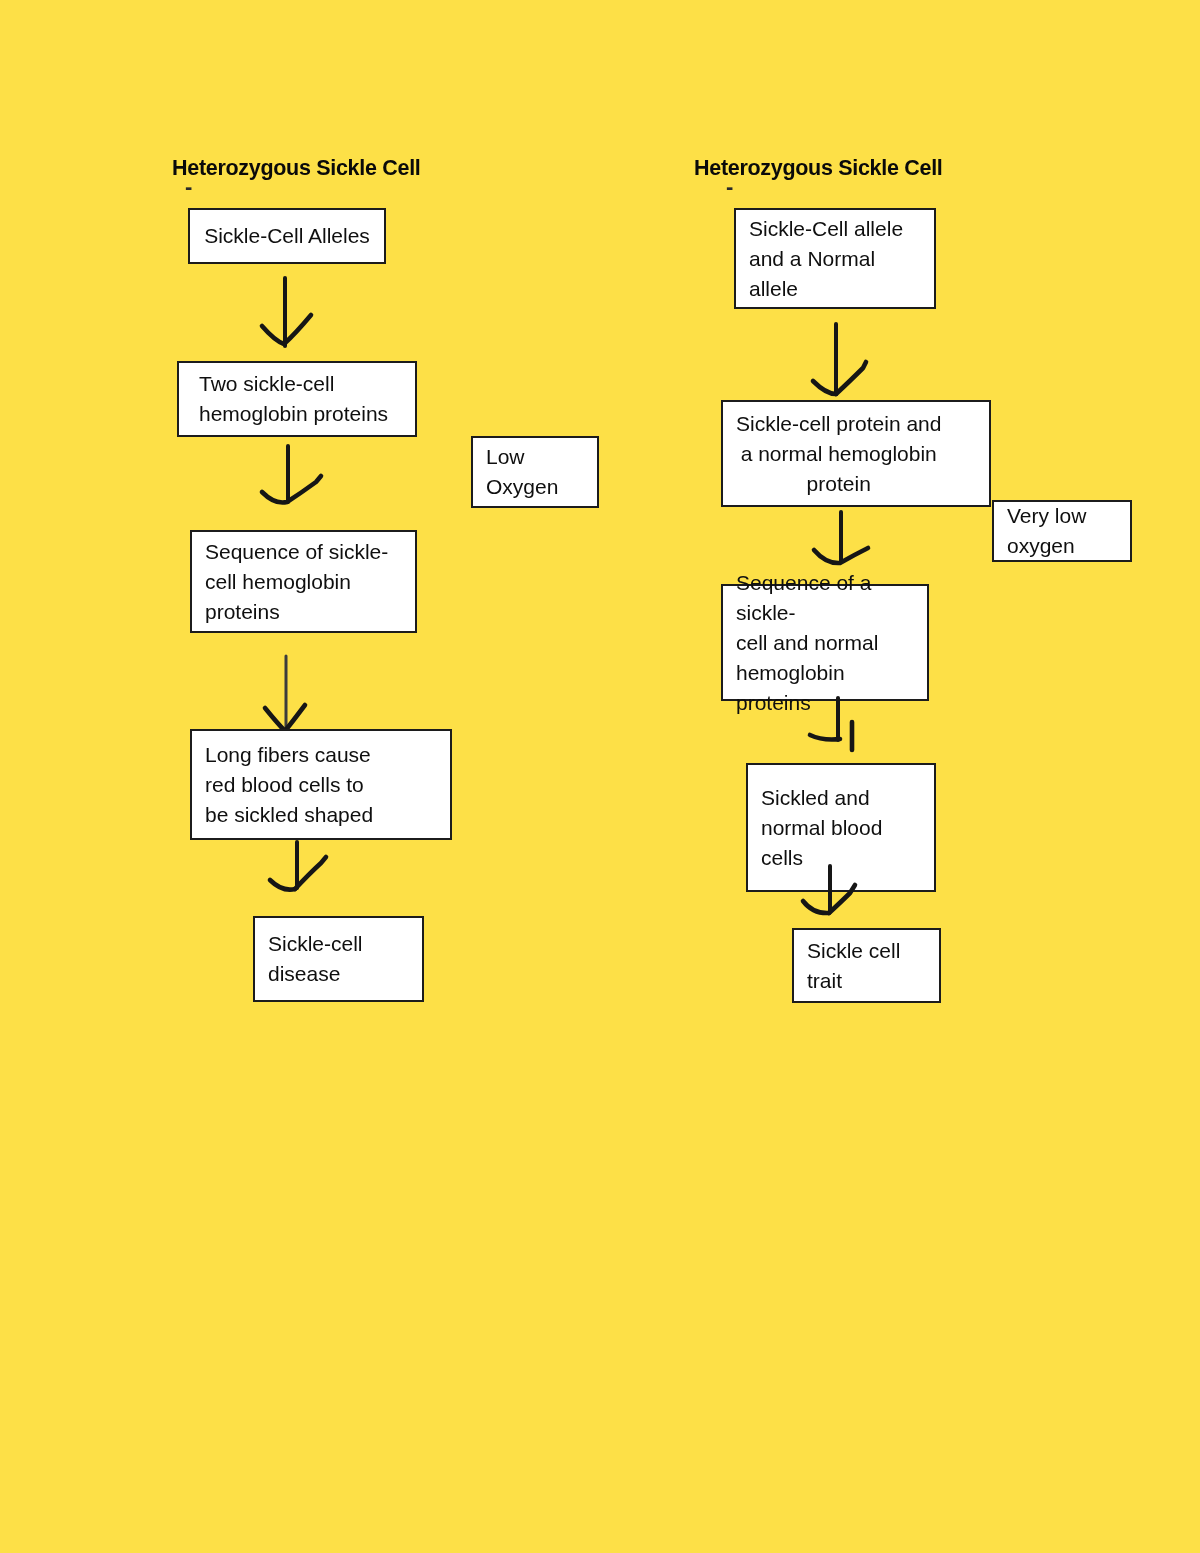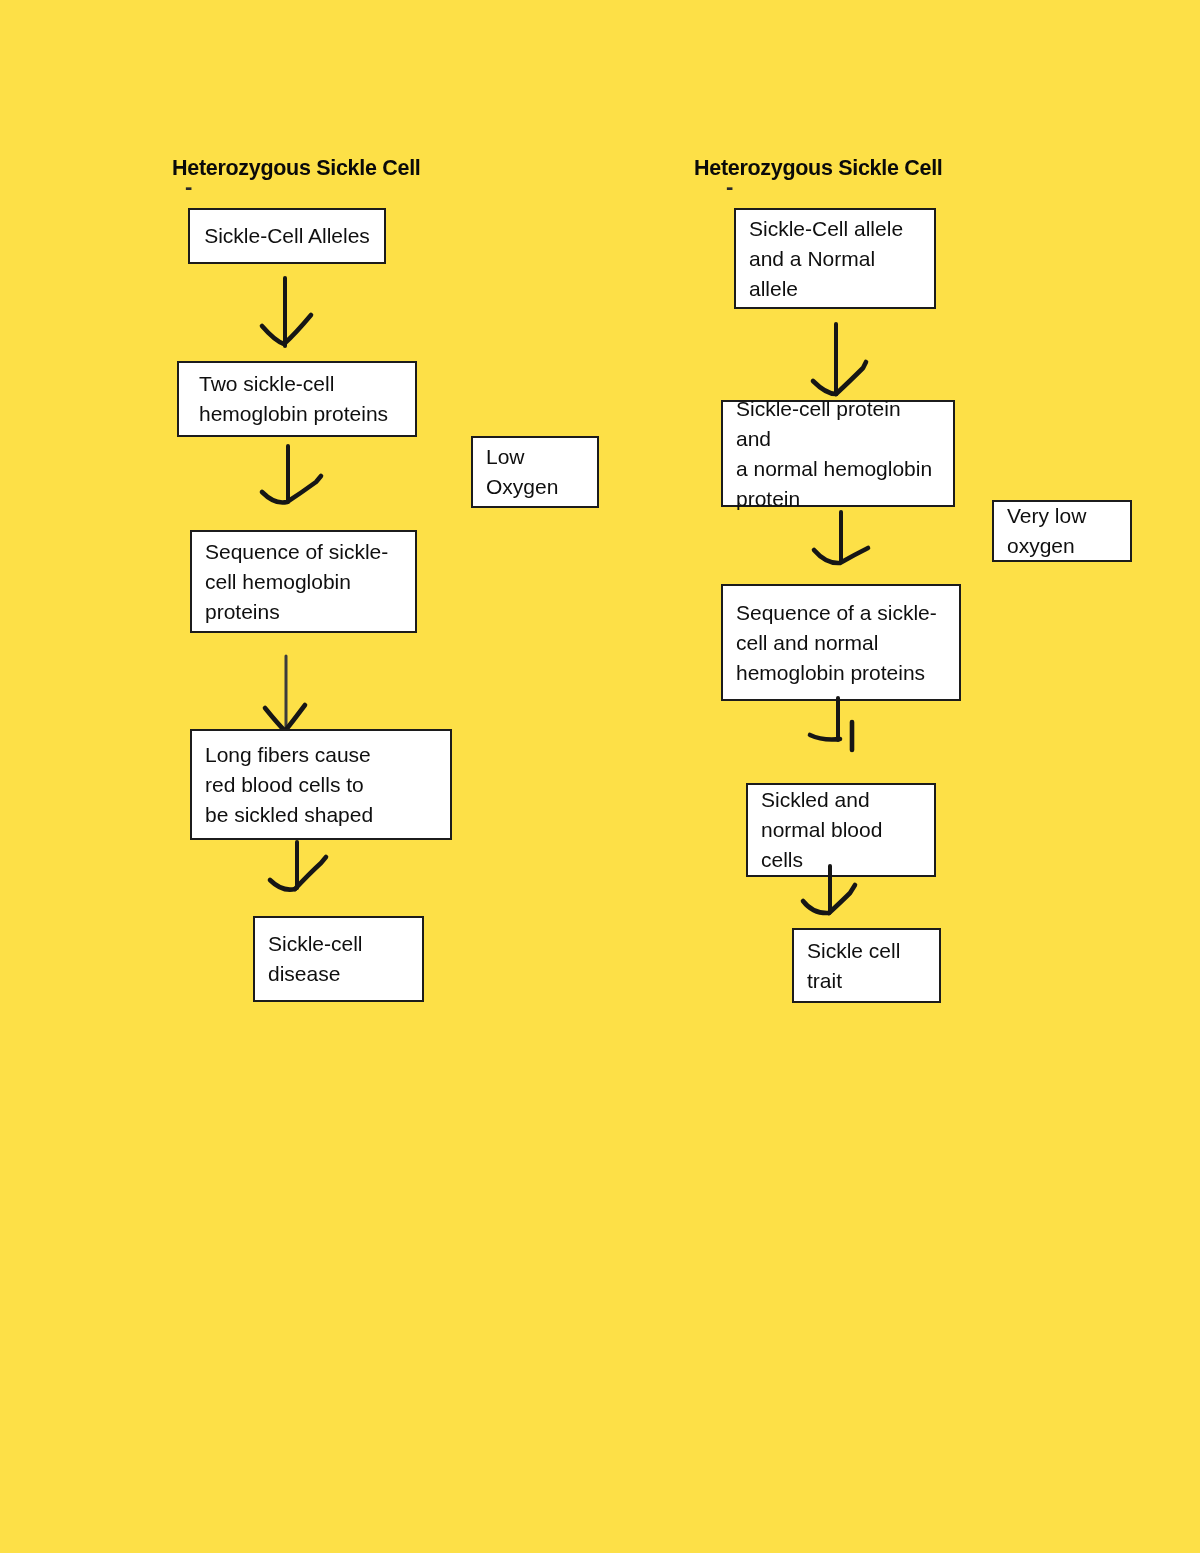--- a/index.html
+++ b/index.html
@@ -132,49 +132,49 @@
 and a Normal
 allele</span>
     </div>
 
     <svg class="arrow" style="left:800px; top:322px;" width="80" height="82" viewBox="0 0 80 82">
       <path class="stem" d="M36 2 V72"></path>
       <path class="head" d="M13 59 Q26 72 36 72"></path>
       <path class="head" d="M36 72 Q51 58 63 46 L66 40"></path>
     </svg>
 
-    <div class="fc-box" style="left:721px; top:400px; width:234px; height:107px;">
+    <div class="fc-box" style="left:721px; top:400px; width:270px; height:107px;text-align:center;">
       <span class="bl">Sickle-cell protein and
 a normal hemoglobin
 protein</span>
     </div>
 
     <svg class="arrow" style="left:805px; top:510px;" width="76" height="62" viewBox="0 0 76 62">
       <path class="stem" d="M36 2 V52"></path>
       <path class="head" d="M9 40 Q21 54 35 53 Q49 45 63 38"></path>
     </svg>
 
     <div class="fc-box" style="left:992px; top:500px; width:140px; height:62px;">
       <span class="bl">Very low
 oxygen</span>
     </div>
 
-    <div class="fc-box" style="left:721px; top:584px; width:240px; height:117px;">
+    <div class="fc-box" style="left:721px; top:584px; width:208px; height:117px;justify-content:flex-end;">
       <span class="bl">Sequence of a sickle-
 cell and normal
 hemoglobin proteins</span>
     </div>
 
     <svg class="arrow" style="left:796px; top:696px;" width="72" height="62" viewBox="0 0 72 62">
       <path class="stem" d="M42 2 V44"></path>
       <path class="head" d="M14 39 Q27 45 44 43"></path>
       <path class="head" d="M56 26 V54"></path>
     </svg>
 
-    <div class="fc-box" style="left:746px; top:763px; width:190px; height:94px;margin-top:20px;">
+    <div class="fc-box" style="left:746px; top:763px; width:190px; height:129px;">
       <span class="bl">Sickled and
 normal blood
 cells</span>
     </div>
 
     <svg class="arrow" style="left:796px; top:864px;" width="72" height="58" viewBox="0 0 72 58">
       <path class="stem" d="M34 2 V48"></path>
       <path class="head" d="M7 37 Q17 50 33 49"></path>
       <path class="head" d="M33 49 Q46 37 54 29 L59 21"></path>
     </svg>

